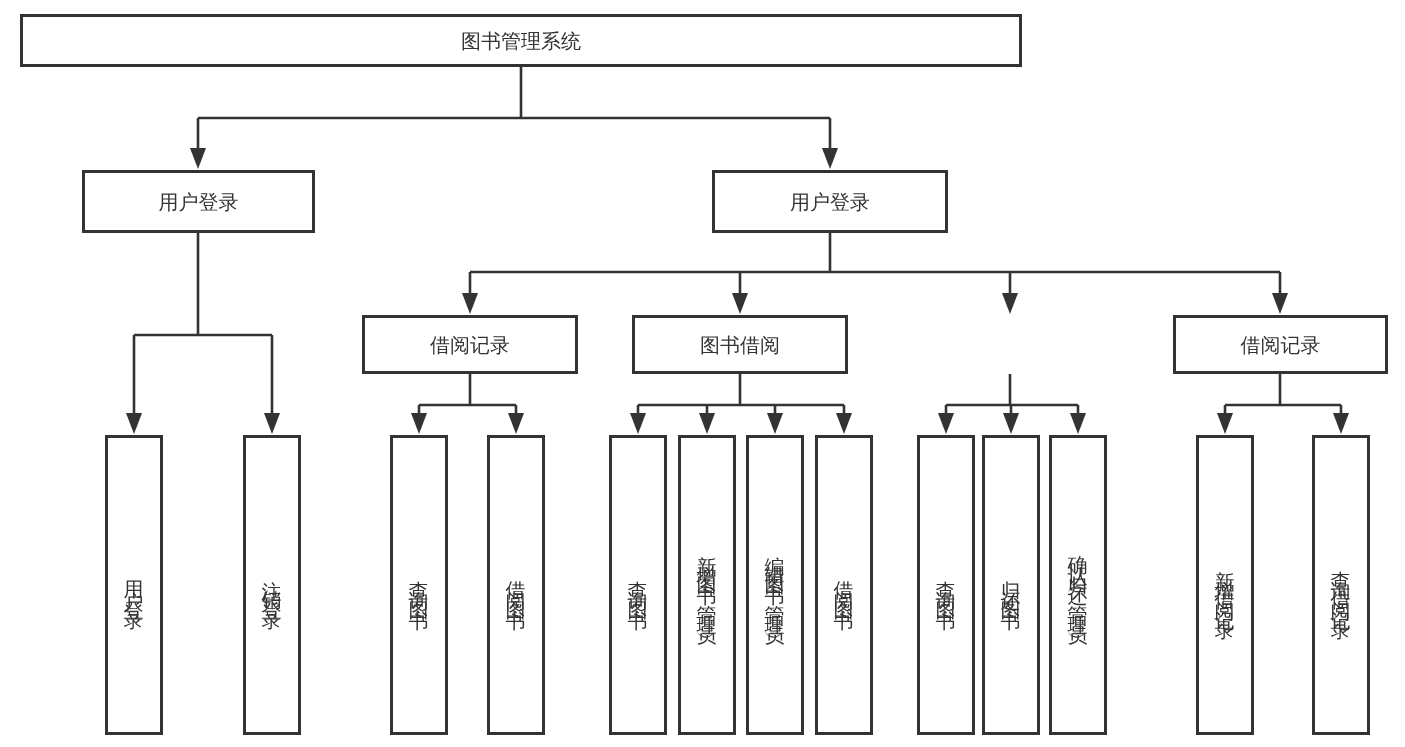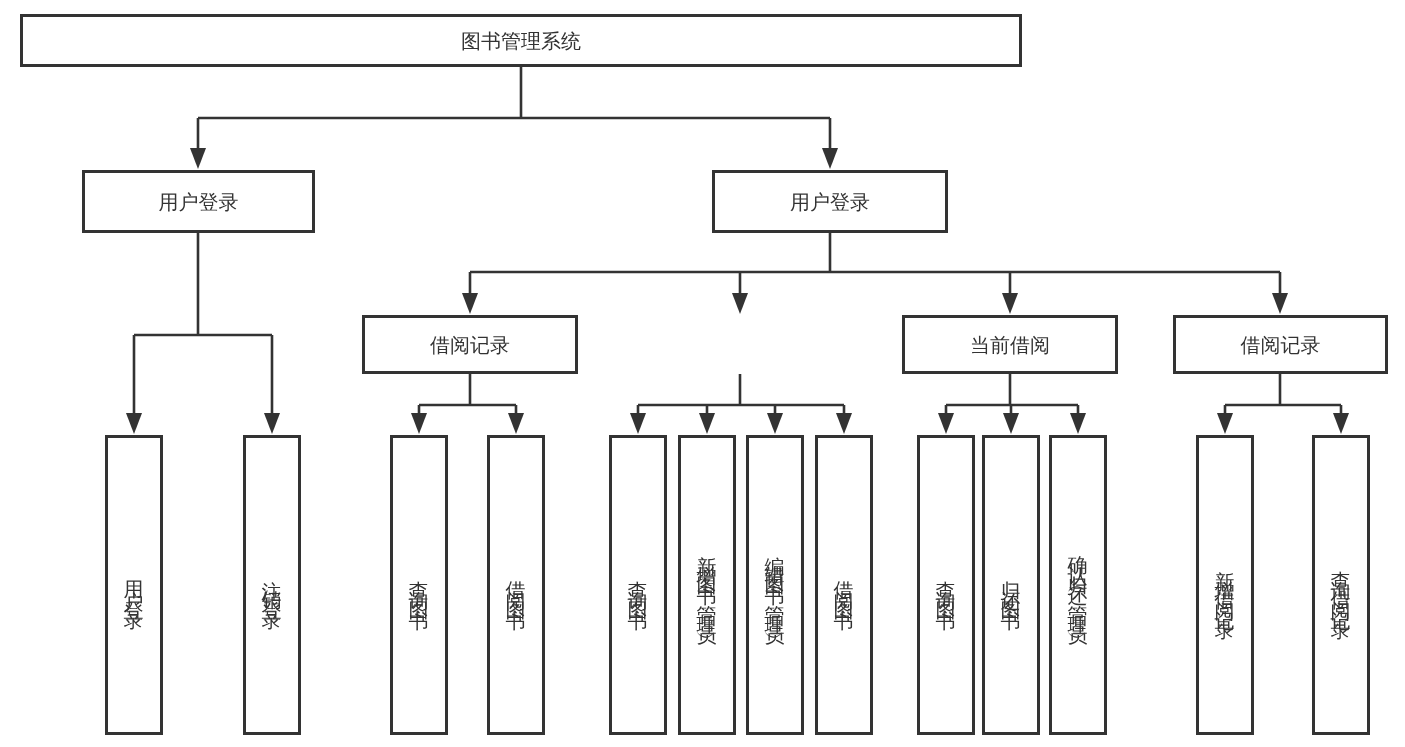--- a/index.html
+++ b/index.html
@@ -117,21 +117,21 @@
       <polygon points="1333,413 1349,413 1341,434"></polygon>
     </g>
   </svg>
 
   <div class="box" style="left:20px;top:14px;width:1002px;height:53px;">图书管理系统</div>
 
   <div class="box lvl2" style="left:82px;width:233px;">用户登录</div>
   <div class="box lvl2" style="left:712px;width:236px;">用户登录</div>
 
   <div class="box lvl3" style="left:362px;width:216px;">借阅记录</div>
-  <div class="box lvl3" style="left:902px;width:216px;">当前借阅</div>
+  <div class="box lvl3" style="left:632px;width:216px;">图书借阅</div>
   <div class="box lvl3" style="left:1173px;width:215px;">借阅记录</div>
 
   <div class="box vbox" style="left:105px;">用户登录</div>
   <div class="box vbox" style="left:243px;">注销登录</div>
 
   <div class="box vbox" style="left:390px;">查询图书</div>
   <div class="box vbox" style="left:487px;">借阅图书</div>
 
   <div class="box vbox" style="left:609px;">查询图书</div>
   <div class="box vbox" style="left:678px;">新增图书（管理员）</div>

